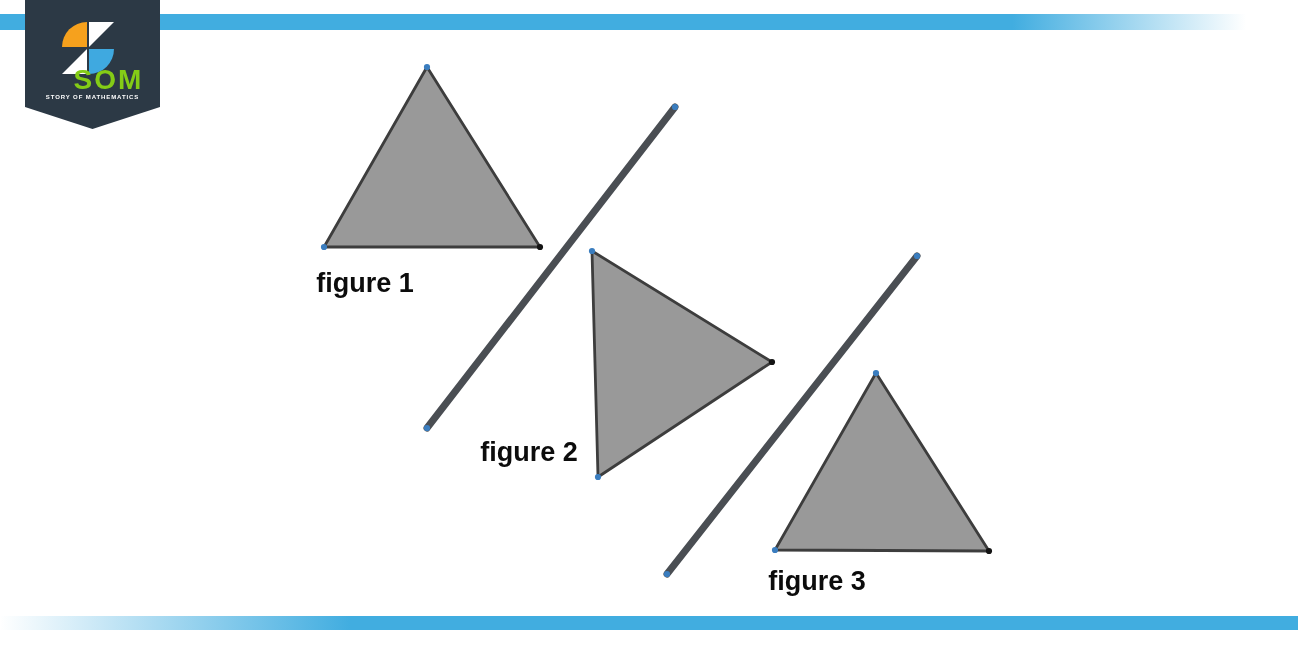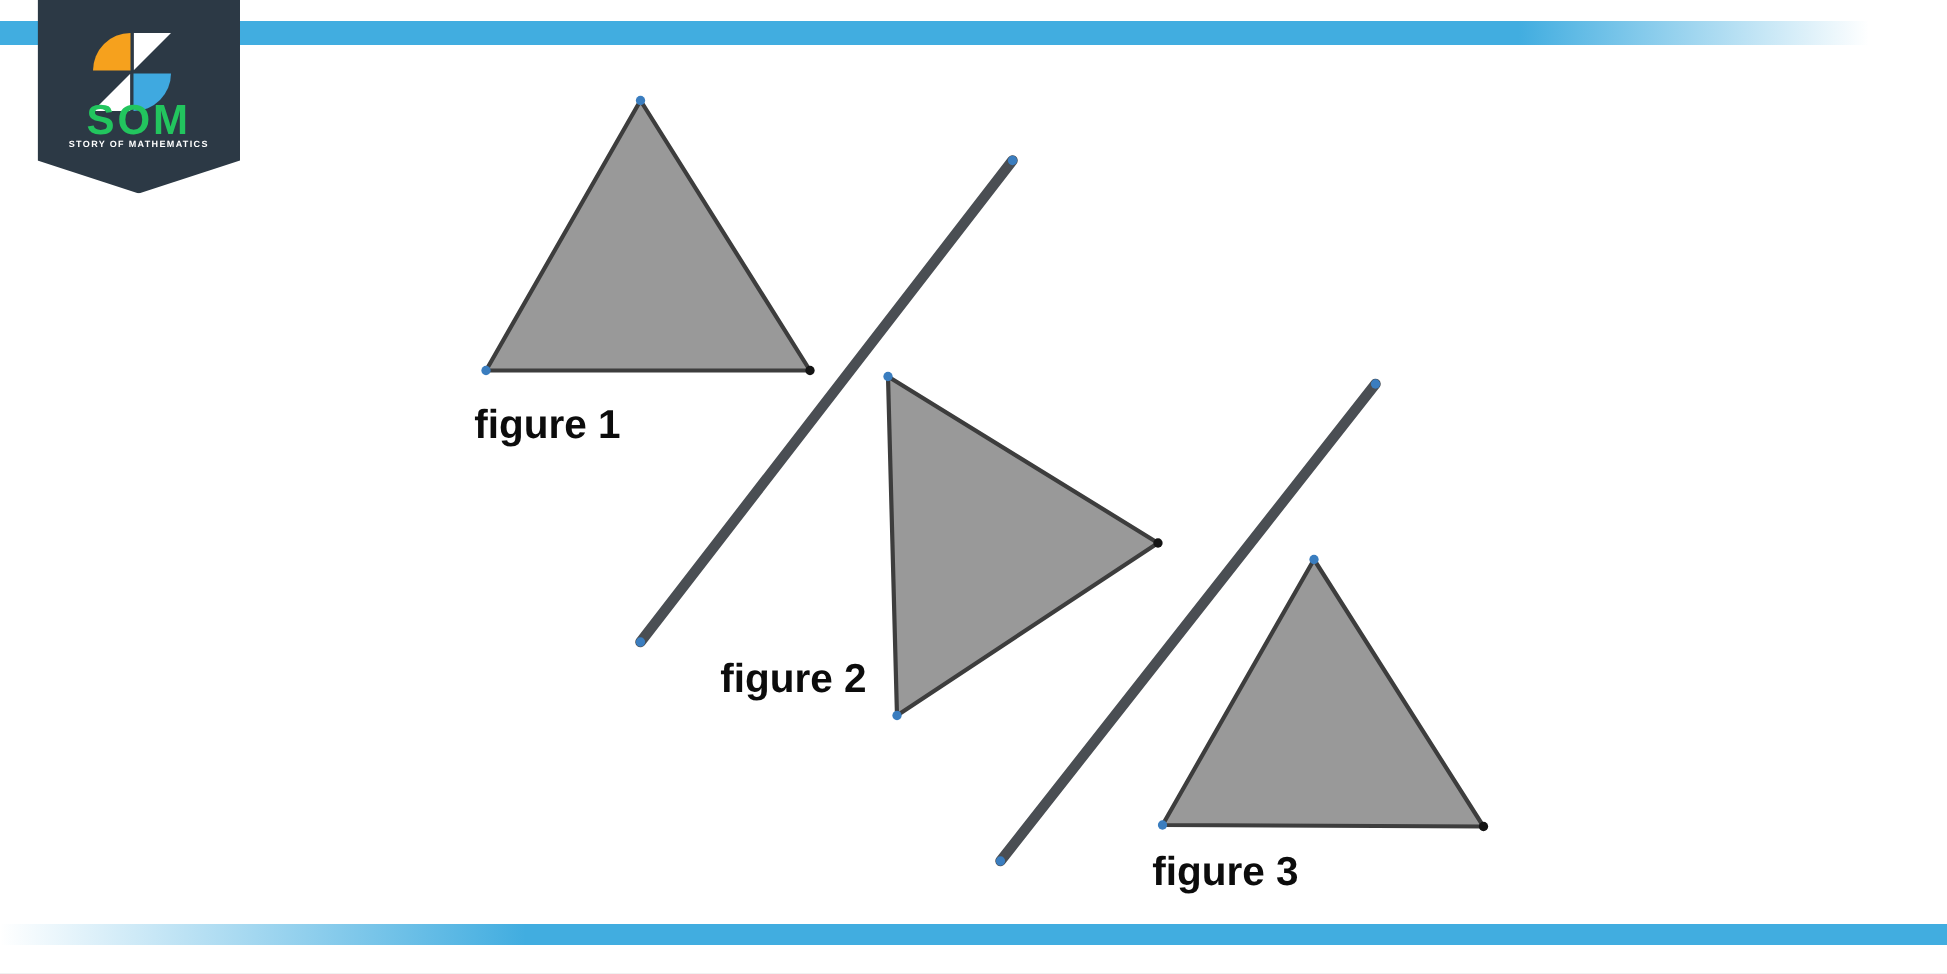--- a/index.html
+++ b/index.html
@@ -28,22 +28,22 @@
     background:var(--badge);
     clip-path:polygon(0 0, 100% 0, 100% 83%, 50% 100%, 0 83%);
   }
   .logomark{position:absolute;left:37px;top:22px;width:52px;height:52px;}
   .logomark .tile{position:absolute;width:25px;height:25px;}
   .tile-orange{left:0;top:0;background:var(--logo-orange);border-radius:100% 0 0 0;}
   .tile-white-tr{left:27px;top:0;background:#ffffff;clip-path:polygon(0 0, 100% 0, 0 100%);}
   .tile-white-bl{left:0;top:27px;background:#ffffff;clip-path:polygon(100% 0, 100% 100%, 0 100%);}
   .tile-blue{left:27px;top:27px;background:var(--logo-blue);border-radius:0 0 100% 0;}
   .badge-acronym{
-    position:absolute;left:0;top:66px;width:100%;
-    text-align:center;color:#22c55e;
+    position:absolute;left:16px;top:66px;width:100%;
+    text-align:center;color:#84cc16;
     font-size:28px;font-weight:700;letter-spacing:2px;line-height:1;
   }
   .badge-tagline{
     position:absolute;left:0;top:94px;width:100%;
     text-align:center;color:#ffffff;
     font-size:6px;font-weight:700;letter-spacing:0.9px;line-height:1;
     white-space:nowrap;
   }
   svg.diagram{position:absolute;left:0;top:0;}
   .fig-label{font:700 27px "Liberation Sans", sans-serif;fill:#0c0c0c;}

